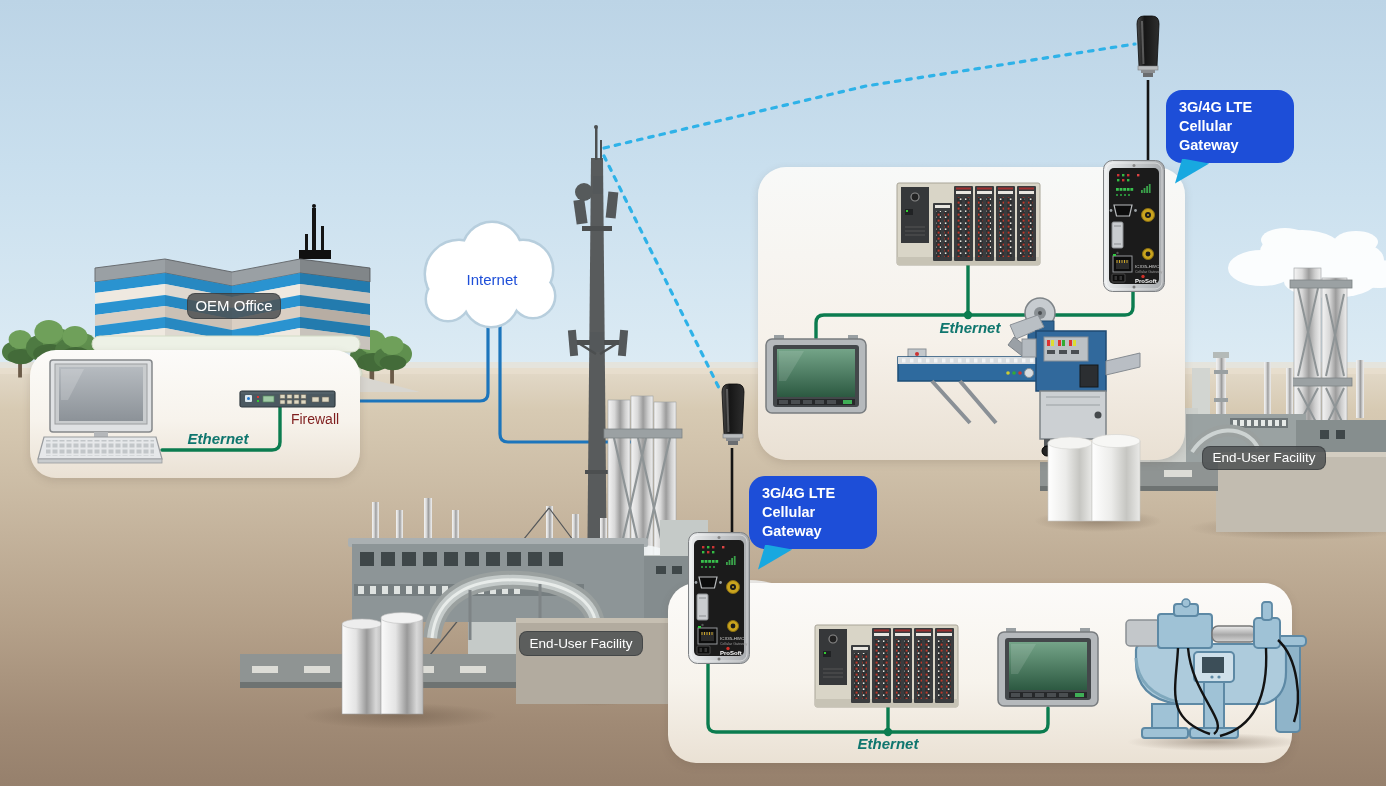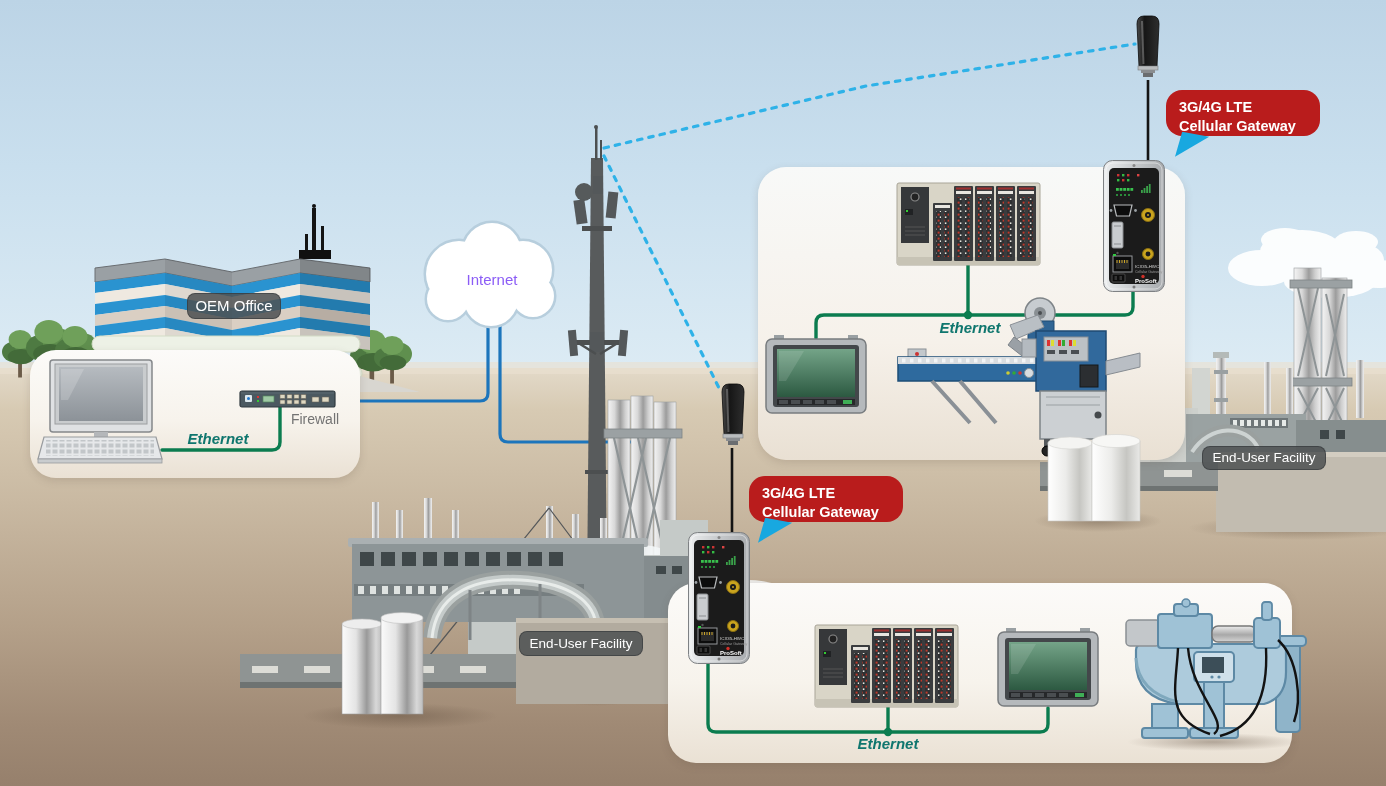--- a/index.html
+++ b/index.html
@@ -20,24 +20,24 @@
   .badge{position:absolute;background:rgba(78,81,83,0.86);border:1px solid rgba(40,42,44,0.45);
        border-radius:8px;color:#fff;text-align:center;box-sizing:border-box;}
   #badge-oem{left:187px;top:293px;width:94px;height:26px;line-height:24px;font-size:15px;}
   #badge-euf-left{left:519px;top:631px;width:124px;height:25px;line-height:23px;font-size:13.5px;}
   #badge-euf-right{left:1202px;top:446px;width:124px;height:24px;line-height:22px;font-size:13.5px;}
   .lbl{position:absolute;text-align:center;}
   .lbl-eth{font-size:15px;font-weight:bold;font-style:italic;color:#0f766e;width:80px;}
   #eth-office{left:178px;top:430px;}
   #eth-top{left:930px;top:319px;}
   #eth-bottom{left:848px;top:735px;}
-  #lbl-internet{left:450px;top:271px;width:84px;font-size:15px;color:#8b5cf6;}
-  #lbl-firewall{left:279px;top:411px;width:72px;font-size:14px;color:#737373;}
-  .callout{position:absolute;width:154px;background:#b91c1c;color:#fff;border-radius:16px;
-       padding:8px 4px 0 13px;font-size:14.5px;font-weight:bold;line-height:1.3;box-sizing:border-box;}
+  #lbl-internet{left:450px;top:271px;width:84px;font-size:15px;color:#1d4ed8;}
+  #lbl-firewall{left:279px;top:411px;width:72px;font-size:14px;color:#7f1d1d;}
+  .callout{position:absolute;width:128px;background:#1d4ed8;color:#fff;border-radius:16px;
+       padding:8px 4px 8px 13px;font-size:14.5px;font-weight:bold;line-height:1.3;box-sizing:border-box;}
   .callout::after{content:"";position:absolute;left:9px;bottom:-21px;width:36px;height:25px;
        background:#18a8e0;clip-path:polygon(20% 0,95% 20%,0 100%);}
   #callout-top{left:1166px;top:90px;}
   #callout-bottom{left:749px;top:476px;}
 </style>
 </head>
 <body>
 
 <div class="scene">
   <div class="sky"></div>

